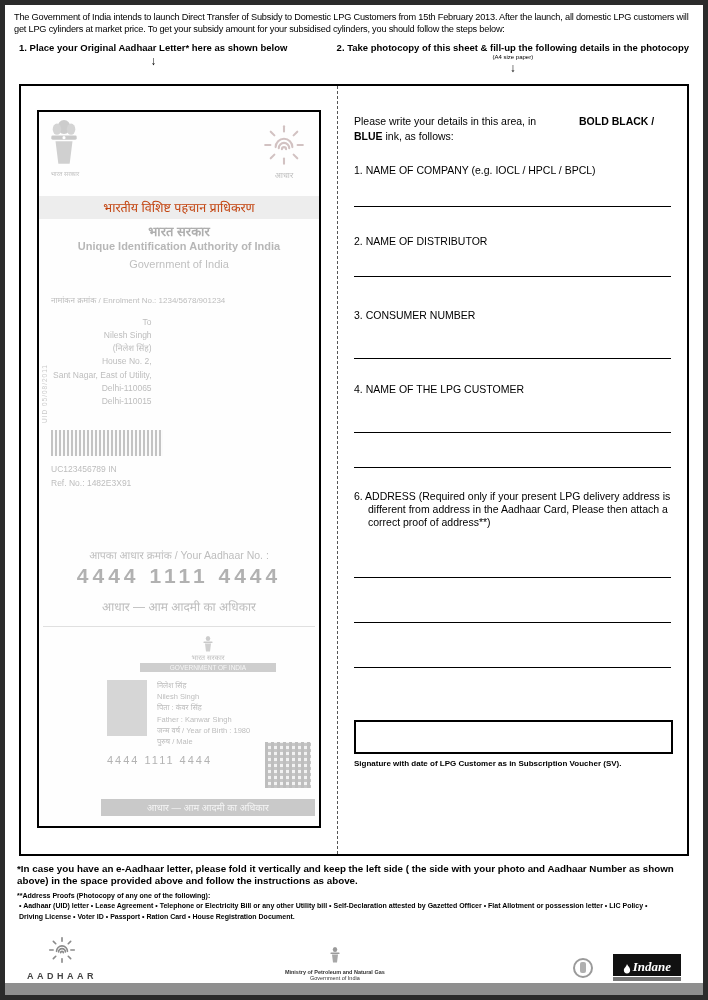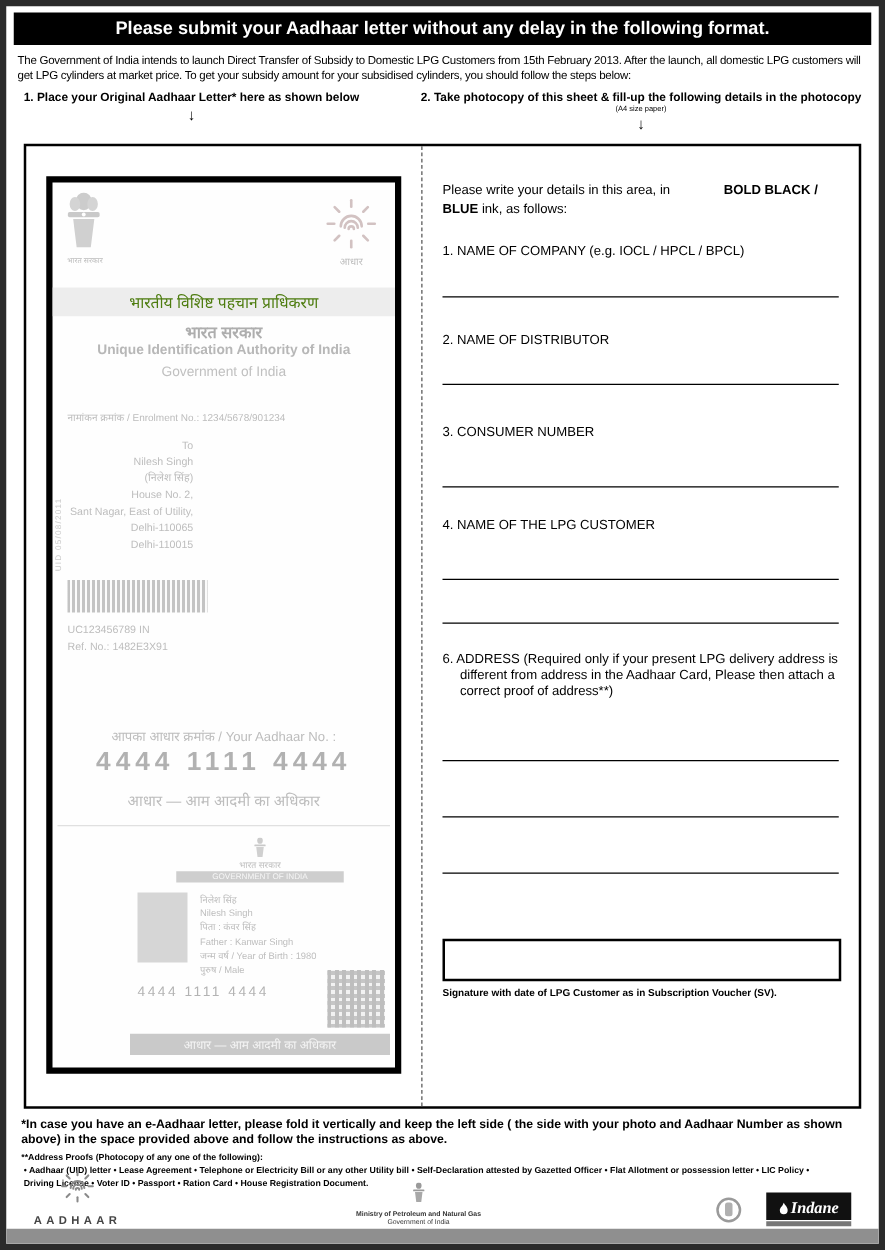--- a/index.html
+++ b/index.html
@@ -22,28 +22,28 @@
   .step-sub { font-size:6px; text-align:center; margin-top:1px; }
   .arrow { text-align:center; font-size:12px; line-height:13px; margin-top:2px; color:#000; }
 
   
   .main-box { display:flex; margin:9px 14px 0; height:772px; border:2px solid #000; position:relative; background:#fff; }
   .left-panel { width:316px; padding:24px 16px 26px 16px; }
   .divider { width:0; border-left:1.5px dashed #555; }
   .right-panel { flex:1; padding:28px 14px 0 16px; }
 
   
-  .letter { position:relative; width:100%; height:100%; border:5px solid #000000;
+  .letter { position:relative; width:100%; height:100%; border:2px solid #000000;
             background:#fefefe; overflow:hidden; color:#bdbdbd; }
   .l-emblem { position:absolute; left:8px; top:8px; width:34px; height:48px; }
   .l-emblem-cap { position:absolute; left:0; top:58px; width:52px; text-align:center; font-size:6px; }
   .l-logo { position:absolute; right:12px; top:10px; width:46px; height:46px; }
   .l-logo-cap { position:absolute; right:12px; top:57px; width:46px; text-align:center; font-size:8px; }
   .l-band { position:absolute; left:0; right:0; top:84px; background:#ededed; padding:3px 0;
-            text-align:center; font-size:12.5px; color:#4d7c0f; }
+            text-align:center; font-size:12.5px; color:#c2410c; }
   .l-govt-hi { position:absolute; left:0; right:0; top:110px; text-align:center; font-size:13px; font-weight:bold; color:#aeaeae; }
   .l-auth-en { position:absolute; left:0; right:0; top:128px; text-align:center; font-size:11px; font-weight:bold; color:#b7b7b7; }
   .l-govt-en { position:absolute; left:0; right:0; top:146px; text-align:center; font-size:11px; color:#c0c0c0; }
   .l-enrol { position:absolute; left:12px; top:182px; font-size:8px; }
   .l-addr { position:absolute; left:14px; top:204px; font-size:8.5px; line-height:1.55;text-align:right; }
   .l-side { position:absolute; left:2px; top:252px; writing-mode:vertical-rl; transform:rotate(180deg);
             font-size:6.5px; letter-spacing:1px; color:#cacaca; }
   .l-barcode { position:absolute; left:12px; top:318px; width:112px; height:26px;
                background:repeating-linear-gradient(90deg,#c3c3c3 0 2px,#fbfbfb 2px 4px); }
   .l-postal { position:absolute; left:12px; top:352px; font-size:8.5px; }
@@ -105,23 +105,20 @@
   .indane-strip { height:4px; background:#777; margin-top:1px; }
   .flame { display:inline-block; width:8px; height:11px; vertical-align:middle; margin-right:2px; }
 
   .bottom-strip { position:absolute; left:0; right:0; bottom:0; height:12px; background:#8f8f8f; }
 </style>
 </head>
 <body>
 
 <div class="page">
 
-  <div class="banner">
-    <span>Please submit your Aadhaar letter without any delay in the following format.</span>
-  </div>
 
   <div class="intro">The Government of India intends to launch Direct Transfer of Subsidy to Domestic LPG Customers from 15th February 2013. After the launch, all domestic LPG customers will get LPG cylinders at market price. To get your subsidy amount for your subsidised cylinders, you should follow the steps below:</div>
 
   <div class="steps">
     <div class="step">
       <div class="step-text">1. Place your Original Aadhaar Letter* here as shown below</div>
       <div class="arrow">↓</div>
     </div>
     <div class="step">
       <div class="step-text">2. Take photocopy of this sheet &amp; fill-up the following details in the photocopy</div>

